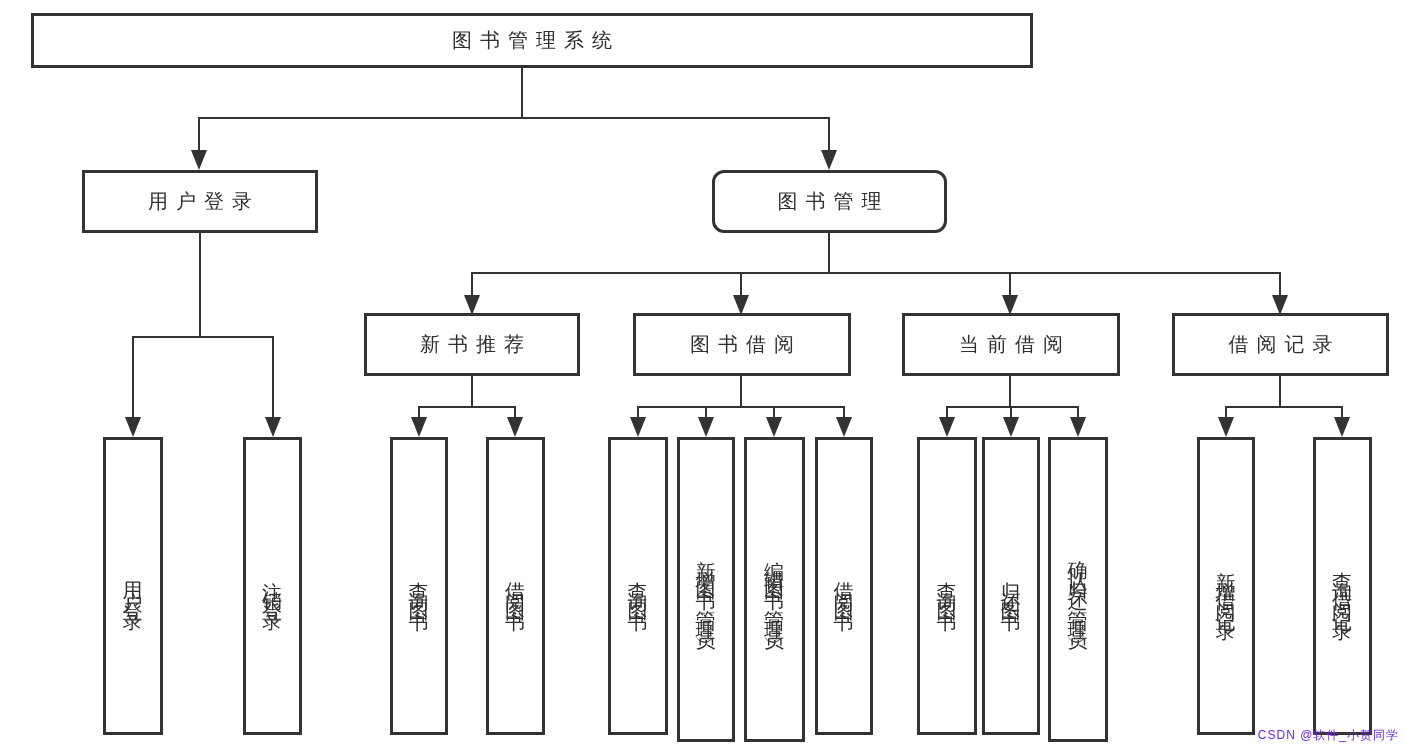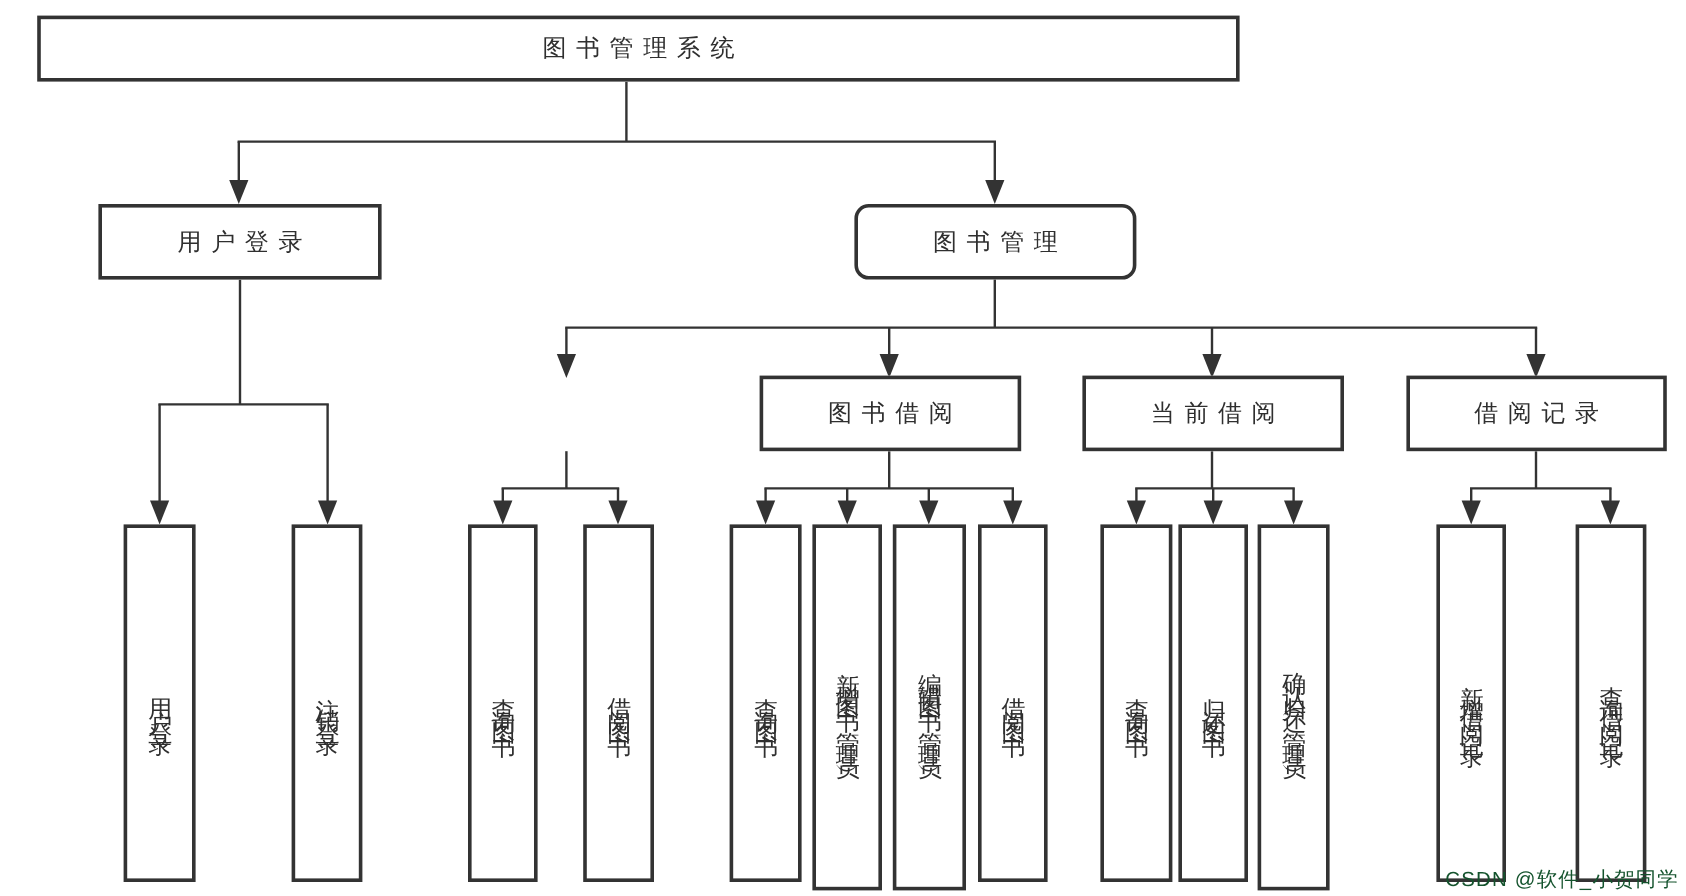--- a/index.html
+++ b/index.html
@@ -62,22 +62,22 @@
   .n-bor-borrow   { left: 815px;  top: 437px; width: 58px; height: 298px; }
   .n-cur-query    { left: 917px;  top: 437px; width: 60px; height: 298px; }
   .n-cur-return   { left: 982px;  top: 437px; width: 58px; height: 298px; }
   .n-cur-confirm  { left: 1048px; top: 437px; width: 60px; height: 305px; }
   .n-rr-add       { left: 1197px; top: 437px; width: 58px; height: 298px; }
   .n-rr-query     { left: 1313px; top: 437px; width: 59px; height: 298px; }
   #watermark {
     position: absolute;
     right: 6px;
     bottom: 3px;
-    color: #14532d;
-    font-size: 17px;
+    color: #6d28d9;
+    font-size: 12px;
     letter-spacing: 1px;
     white-space: nowrap;
   }
 </style>
 </head>
 <body>
 
 <div id="canvas">
 
   <svg id="wires" viewBox="0 0 1405 747" xmlns="http://www.w3.org/2000/svg">
@@ -173,20 +173,23 @@
     <span>图书管理系统</span>
   </div>
 
   <div class="node h n-login">
     <span>用户登录</span>
   </div>
   <div class="node h n-mgmt">
     <span>图书管理</span>
   </div>
 
+  <div class="node h n-rec">
+    <span>新书推荐</span>
+  </div>
   <div class="node h n-borrow">
     <span>图书借阅</span>
   </div>
   <div class="node h n-current">
     <span>当前借阅</span>
   </div>
   <div class="node h n-records">
     <span>借阅记录</span>
   </div>
 

